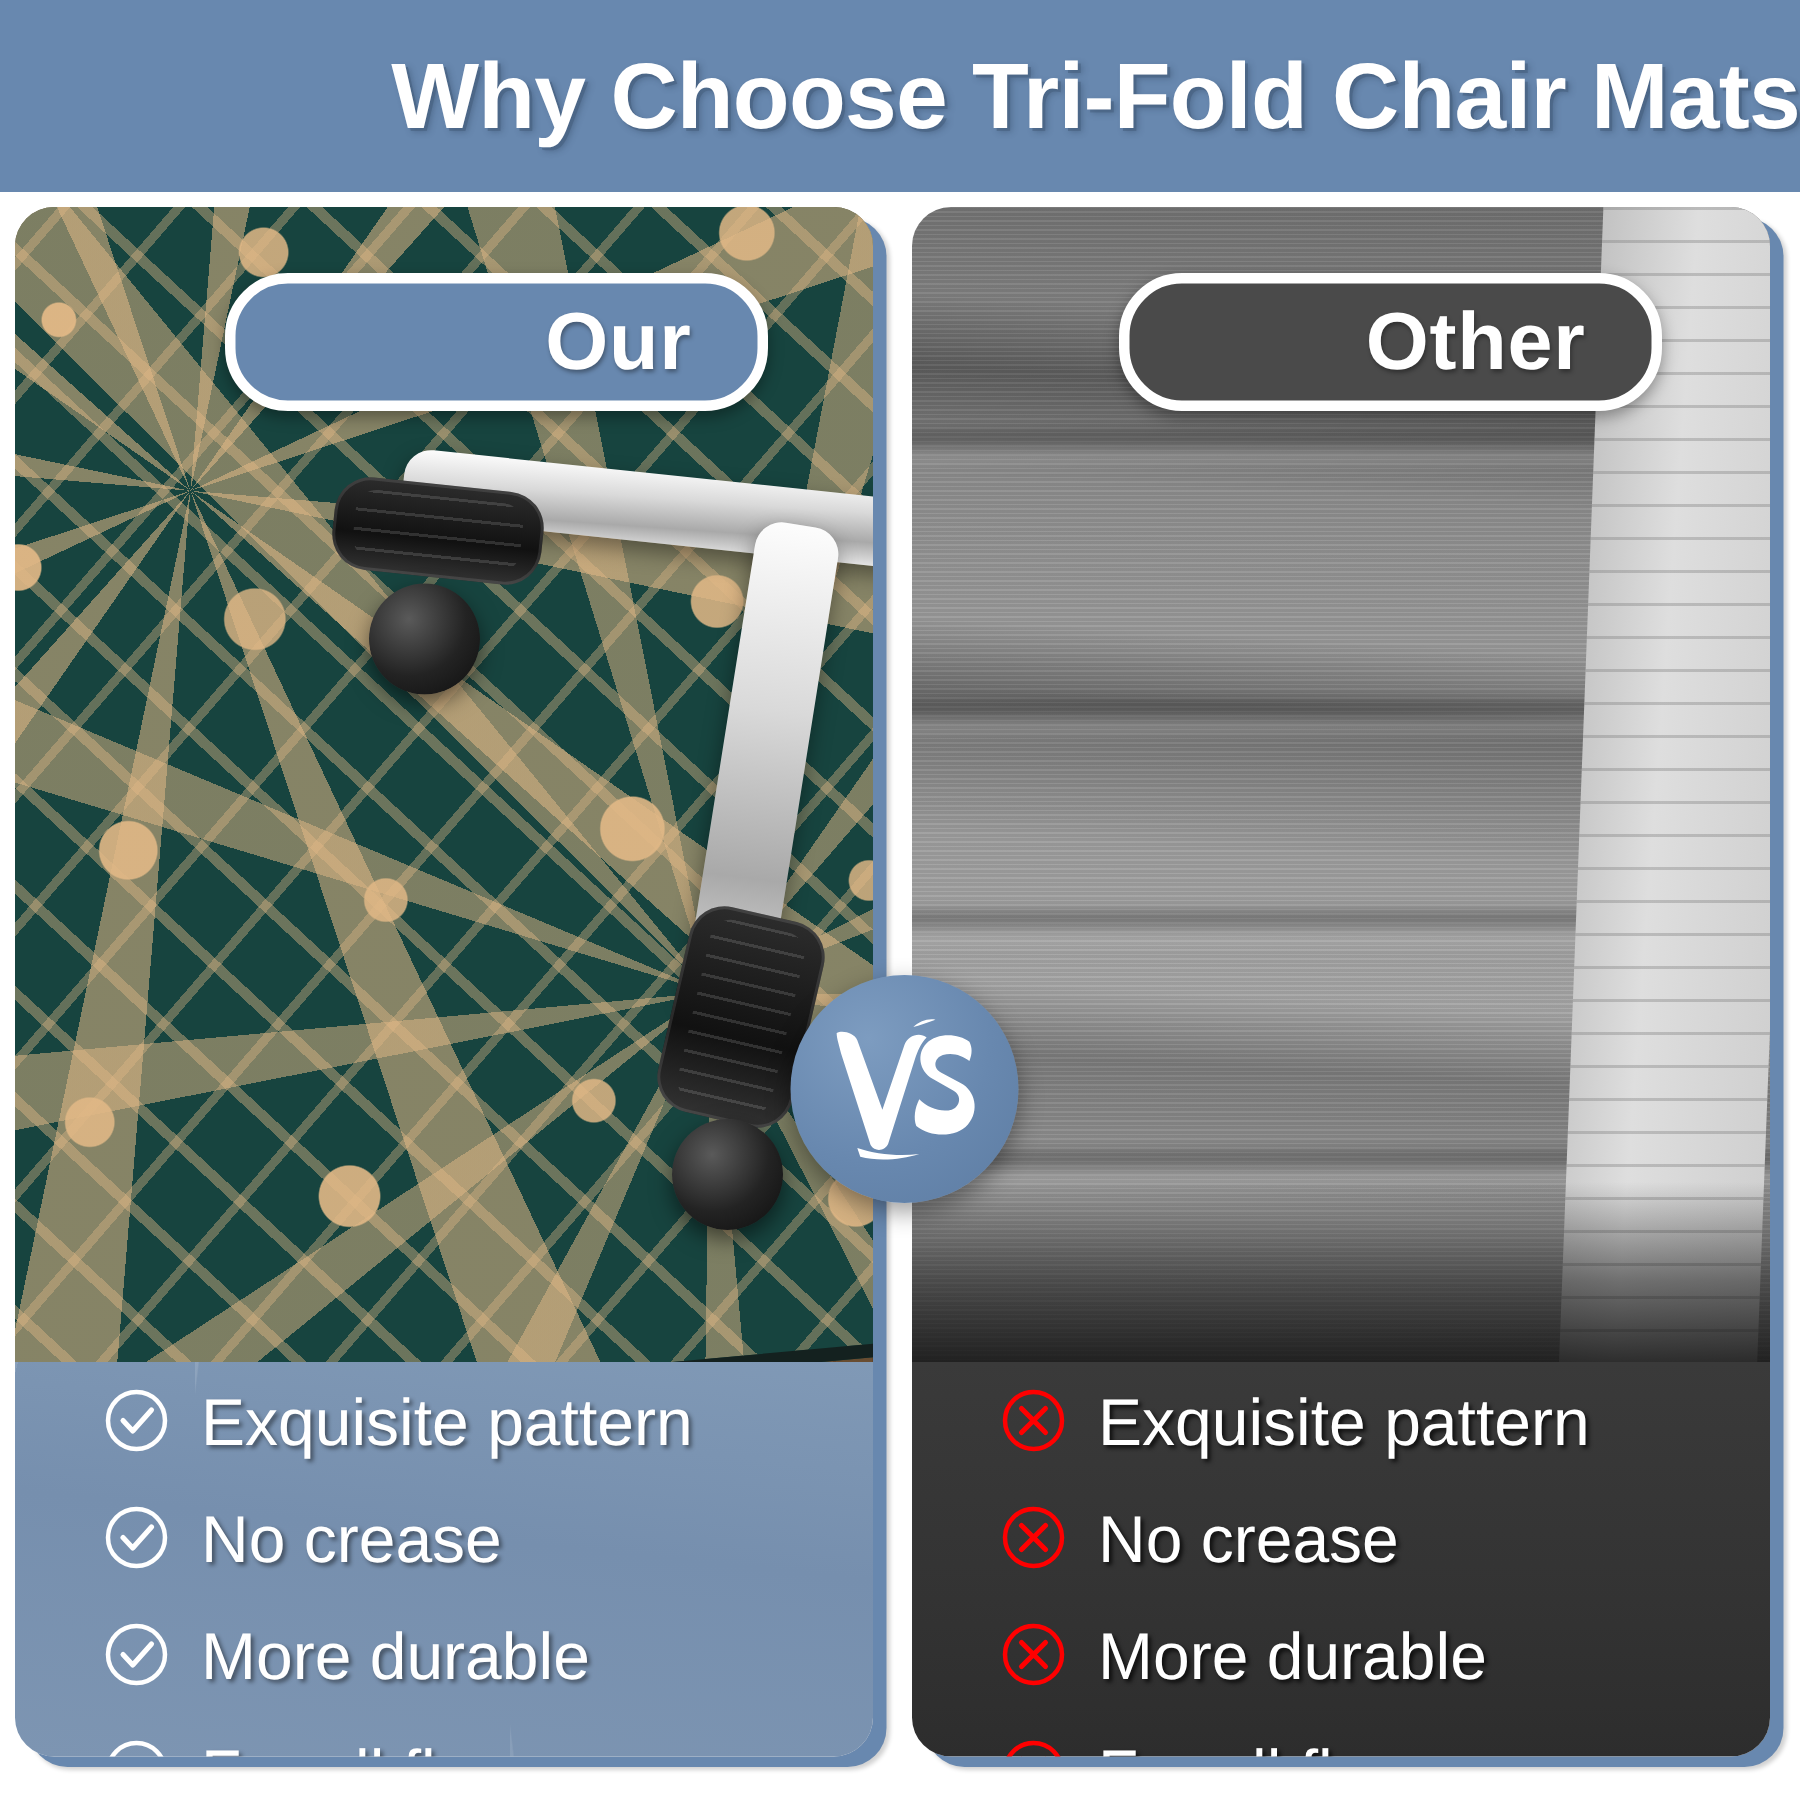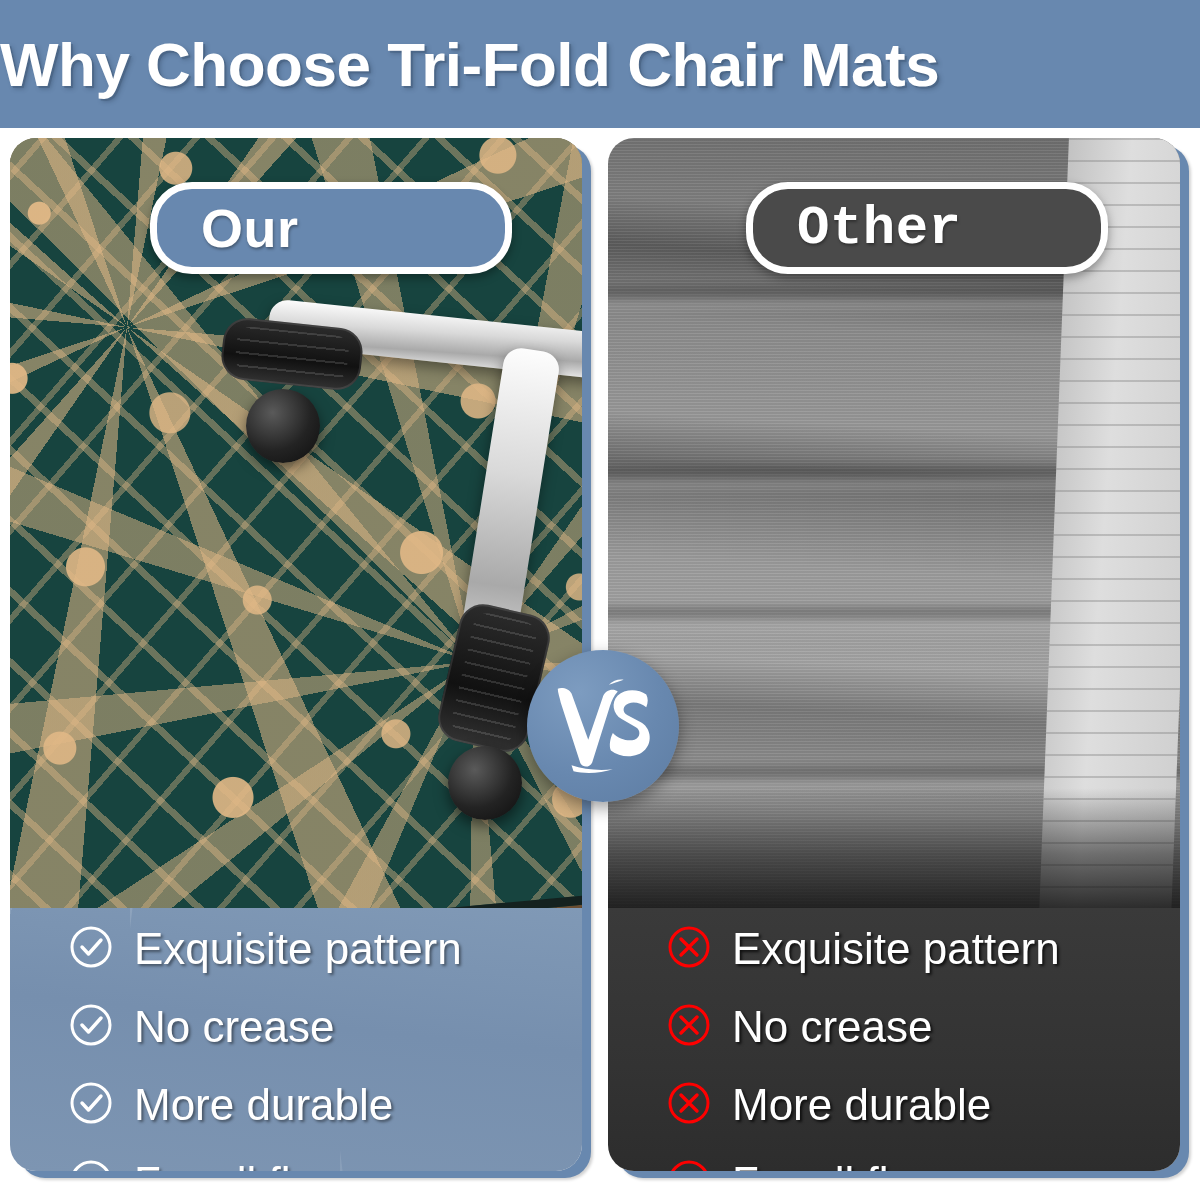--- a/index.html
+++ b/index.html
@@ -17,21 +17,21 @@
 
   
   .header {
     position: absolute;
     left: 0; top: 0;
     width: 1200px;
     height: 128px;
     background: #6888af;
     display: flex;
     align-items: center;
-    justify-content: flex-start;
+    justify-content: flex-end;
   }
   .header-title {
     font-size: 62px;
     font-weight: bold;
     color: #ffffff;
     letter-spacing: -0.5px;
     text-shadow: 2px 2px 0 rgba(70,95,125,0.55), 3px 3px 4px rgba(40,60,85,0.35);
     white-space: nowrap;
   }
 
@@ -185,33 +185,33 @@
   .badge {
     position: absolute;
     top: 44px;
     height: 78px;
     min-width: 260px;
     padding: 0 44px;
     border-radius: 42px;
     border: 7px solid #ffffff;
     display: flex;
     align-items: center;
-    justify-content: flex-start;
+    justify-content: flex-end;
     box-shadow: 0 4px 10px rgba(0,0,0,0.35);
   }
   .badge-text {
     font-size: 54px;
     font-weight: bold;
     color: #ffffff;
     letter-spacing: 0.5px;
     text-shadow: 1px 2px 3px rgba(0,0,0,0.35);
     white-space: nowrap;
   }
   .badge-our   { left: 140px; background: #6888af; }
-  .badge-other { left: 138px; background: #4a4a4a; font-family: Liberation Mono, monospace; }
+  .badge-other { left: 138px; background: #4a4a4a; }
 
   
   .features {
     position: absolute;
     left: 0; right: 0; bottom: 0;
     top: 770px;
     padding: 16px 0 0 58px;
     box-sizing: border-box;
   }
   .features-left {

